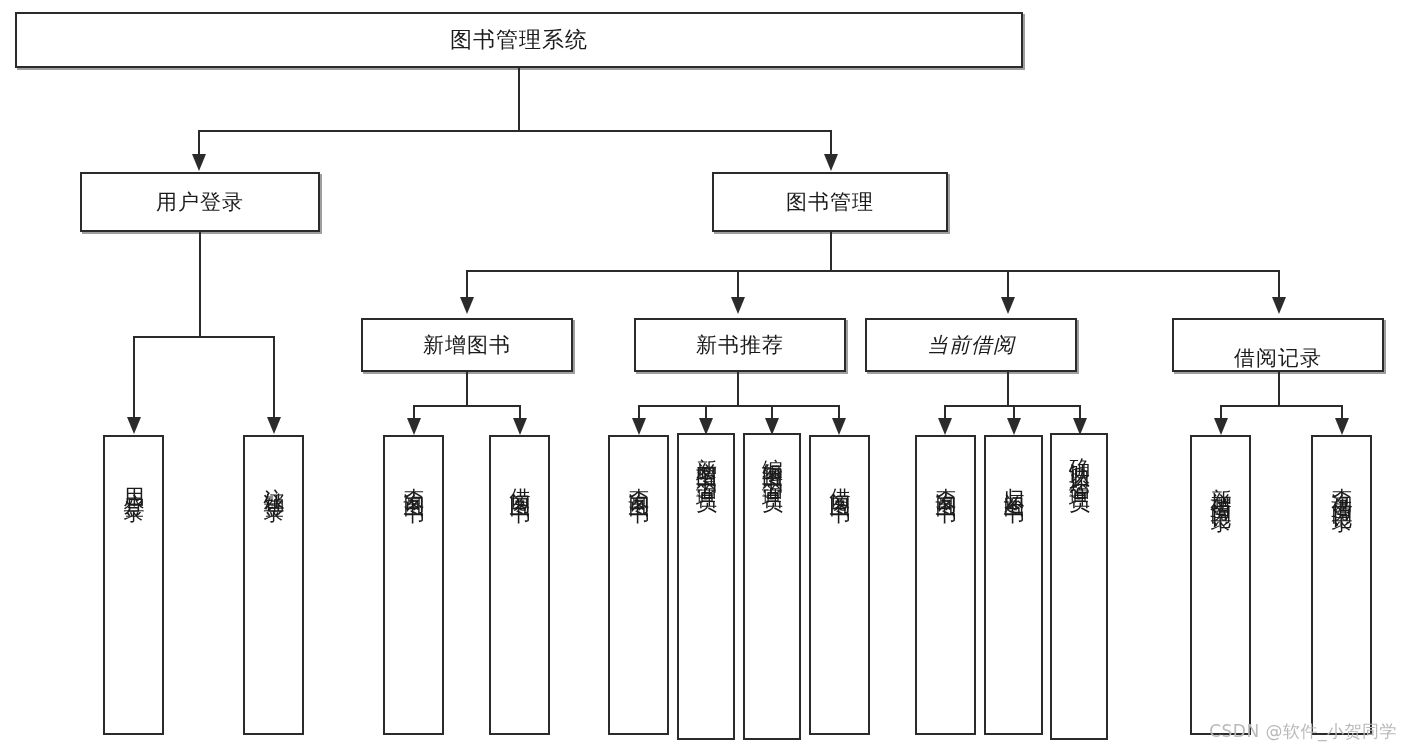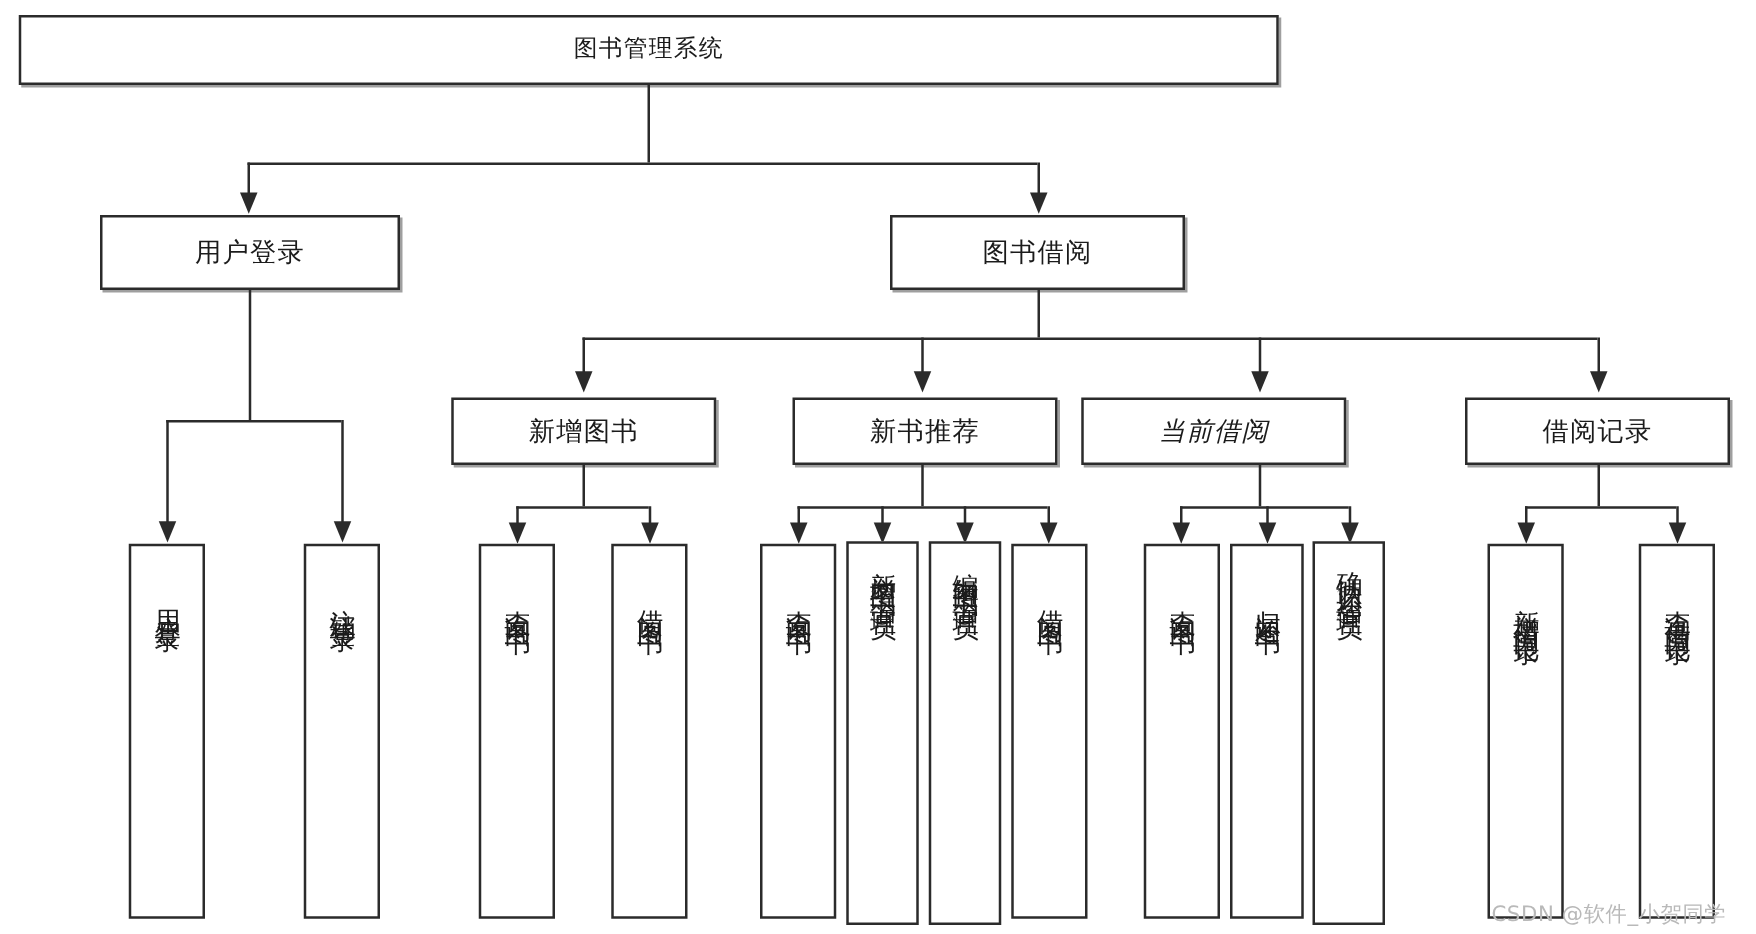--- a/index.html
+++ b/index.html
@@ -32,21 +32,21 @@
   .node.shadowed {
     box-shadow: 2px 2px 0 0 rgba(80,80,80,0.55);
   }
   .node .label {
     font-size: 21px;
     line-height: 1.15;
     letter-spacing: 1px;
     white-space: nowrap;
   }
   
-  .node.root .label { font-size: 19px; }
+  .node.root .label { font-size: 22px; }
   
   .node.leaf {
     align-items: flex-start;
     justify-content: center;
     padding-top: 34px;
   }
   .node.leaf.tight { padding-top: 6px; }
   .node.leaf .label {
     writing-mode: vertical-rl;
     text-orientation: upright;
@@ -70,21 +70,21 @@
     position: absolute;
     width: 0;
     height: 0;
     border-left: 7px solid transparent;
     border-right: 7px solid transparent;
     border-top: 17px solid #2b2b2b;
   }
   
   #watermark {
     position: absolute;
-    right: 24px;
+    right: 8px;
     bottom: 4px;
     font-size: 17px;
     color: #b9b9b9;
     letter-spacing: 0.5px;
     white-space: nowrap;
     pointer-events: none;
   }
 </style>
 </head>
 <body>
@@ -101,21 +101,21 @@
 
   <div class="vline" style="left:198px; top:130px; height:25px;"></div>
   <div class="arrow" style="left:192px; top:154px;"></div>
   <div class="vline" style="left:830px; top:130px; height:25px;"></div>
   <div class="arrow" style="left:824px; top:154px;"></div>
 
   <div class="node shadowed" style="left:80px; top:172px; width:240px; height:60px;">
     <span class="label">用户登录</span>
   </div>
   <div class="node shadowed" style="left:712px; top:172px; width:236px; height:60px;">
-    <span class="label">图书借阅</span>
+    <span class="label">图书管理</span>
   </div>
 
   <div class="vline" style="left:199px; top:232px; height:104px;"></div>
   <div class="hline" style="left:133px; top:336px; width:140px;"></div>
   <div class="vline" style="left:133px; top:336px; height:82px;"></div>
   <div class="arrow" style="left:127px; top:417px;"></div>
   <div class="vline" style="left:273px; top:336px; height:82px;"></div>
   <div class="arrow" style="left:267px; top:417px;"></div>
 
   <div class="vline" style="left:830px; top:232px; height:38px;"></div>
@@ -131,21 +131,21 @@
 
   <div class="node shadowed" style="left:361px; top:318px; width:212px; height:54px;">
     <span class="label">新增图书</span>
   </div>
   <div class="node shadowed" style="left:634px; top:318px; width:212px; height:54px;">
     <span class="label">新书推荐</span>
   </div>
   <div class="node shadowed" style="left:865px; top:318px; width:212px; height:54px;font-style:italic;">
     <span class="label">当前借阅</span>
   </div>
-  <div class="node shadowed" style="left:1172px; top:318px; width:212px; height:54px;">
+  <div class="node shadowed" style="left:1172px; top:318px; width:212px; height:54px;align-items:flex-end;">
     <span class="label">借阅记录</span>
   </div>
 
   <div class="vline" style="left:466px; top:372px; height:33px;"></div>
   <div class="hline" style="left:413px; top:405px; width:106px;"></div>
   <div class="vline" style="left:413px; top:405px; height:14px;"></div>
   <div class="arrow" style="left:407px; top:418px;"></div>
   <div class="vline" style="left:519px; top:405px; height:14px;"></div>
   <div class="arrow" style="left:513px; top:418px;"></div>
 

